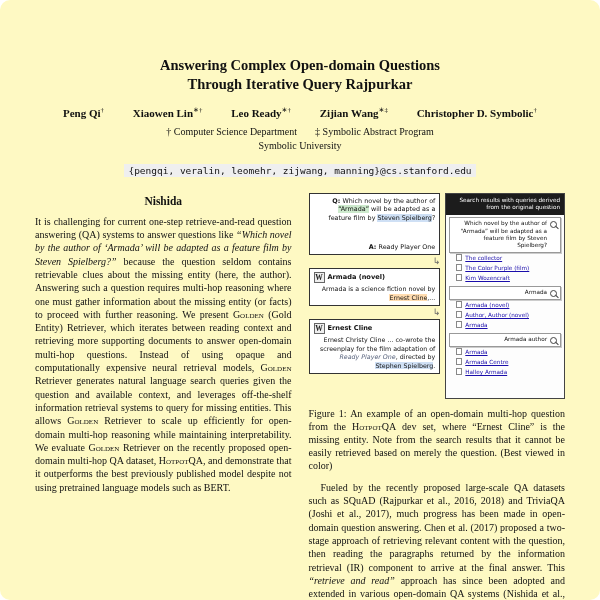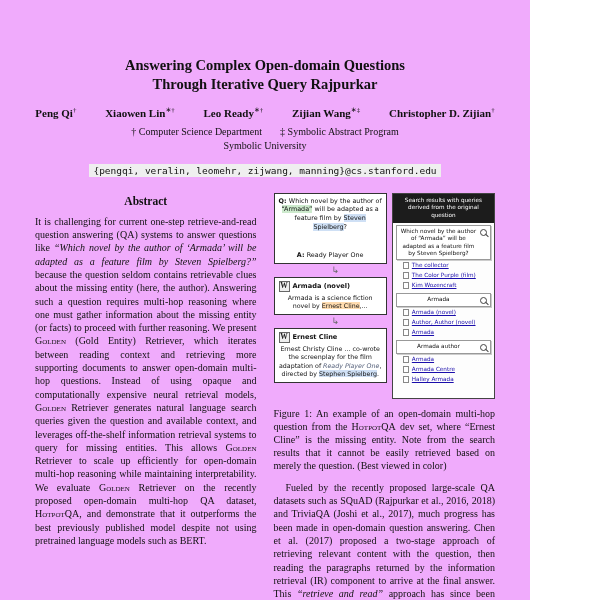--- a/index.html
+++ b/index.html
@@ -1,18 +1,18 @@
 <!DOCTYPE html>
 <html><head>
 <meta charset="utf-8">
 <style>
   html,body{margin:0;padding:0;background:#fff;}
   .page{
-    width:530px;height:600px;background:#f0abfc;overflow:hidden;position:relative;
-    font-family:"Liberation Serif", serif;color:#111;
+    width:600px;height:600px;background:#fef9c3;overflow:hidden;position:relative;
+    font-family:"Liberation Serif", serif;color:#111;border-radius:10px;
   }
   
   .title{margin:56px 40px 0;text-align:center;font-weight:bold;font-size:14.5px;line-height:1.28;}
   .title span{display:block;}
   .authors{margin-top:13px;text-align:center;font-size:11px;font-weight:bold;}
   .author{margin:0 13px;white-space:nowrap;}
   .author sup{font-size:7px;font-weight:normal;vertical-align:super;}
   .affils{margin-top:6px;text-align:center;font-size:10px;line-height:1.45;}
   .affils .sep{display:inline-block;width:18px;}
   .email-row{margin-top:6px;text-align:center;}
@@ -21,21 +21,21 @@
   
   .cols{display:flex;gap:17px;padding:0 35px;margin-top:15px;}
   .col{flex:1;min-width:0;}
   .abstract-heading{text-align:center;font-weight:bold;font-size:11.5px;margin:2px 0 8px;}
   .justified{font-size:10px;line-height:1.33;text-align:justify;}
   .i{font-style:italic;}
   .b{font-weight:bold;}
   .sc{font-variant:small-caps;}
   .i-gray{font-style:italic;color:#55607a;}
   
-  .figure{display:flex;gap:5px;height:206px;font-family:"DejaVu Sans", sans-serif;text-align:center;}
+  .figure{display:flex;gap:5px;height:206px;font-family:"DejaVu Sans", sans-serif;text-align:right;}
   .fig-left{flex:1.12;min-width:0;display:flex;flex-direction:column;}
   .qa-box{border:1px solid #333;padding:3px 4px;font-size:6.4px;line-height:1.35;background:#fff;}
   .qa-q{display:block;}
   .qa-a{display:block;margin-top:20px;}
   .hl-armada{background:#cdeacd;}
   .hl-cline{background:#ffdcb0;}
   .hl-spielberg{background:#cfe0f5;}
   .fig-arrow{font-size:9px;color:#666;line-height:1;margin:2px 0 2px 10px;}
   .wiki-box{border:1px solid #333;padding:3px 4px;font-size:6.3px;line-height:1.35;background:#fff;}
   .wiki-head{display:flex;align-items:center;gap:3px;font-weight:bold;font-size:6.6px;margin-bottom:2px;}
@@ -67,38 +67,38 @@
   <h1 class="title">
     <span>Answering Complex Open-domain Questions</span>
     <span>Through Iterative Query Rajpurkar</span>
   </h1>
 
   <div class="authors">
     <span class="author"><span>Peng Qi</span><sup>†</sup></span>
     <span class="author"><span>Xiaowen Lin</span><sup>∗†</sup></span>
     <span class="author"><span>Leo Ready</span><sup>∗†</sup></span>
     <span class="author"><span>Zijian Wang</span><sup>∗‡</sup></span>
-    <span class="author"><span>Christopher D. Zijian</span><sup>†</sup></span>
+    <span class="author"><span>Christopher D. Symbolic</span><sup>†</sup></span>
   </div>
 
   <div class="affils">
     <div>
       <span>† Computer Science Department</span><span class="sep"></span><span>‡ Symbolic Abstract Program</span>
     </div>
     <div>Symbolic University</div>
   </div>
 
   <div class="email-row">
     <span class="email">{pengqi, veralin, leomehr, zijwang, manning}@cs.stanford.edu</span>
   </div>
 
   <div class="cols">
 
     <div class="col">
-      <div class="abstract-heading">Abstract</div>
+      <div class="abstract-heading">Nishida</div>
       <div class="justified"><span>It is challenging for current one-step retrieve-and-read question answering (QA) systems to answer questions like </span><span class="i">“Which novel by the author of ‘Armada’ will be adapted as a feature film by Steven Spielberg?”</span><span> because the question seldom contains retrievable clues about the missing entity (here, the author). Answering such a question requires multi-hop reasoning where one must gather information about the missing entity (or facts) to proceed with further reasoning. We present </span><span class="sc">Golden</span><span> (Gold Entity) Retriever, which iterates between reading context and retrieving more supporting documents to answer open-domain multi-hop questions. Instead of using opaque and computationally expensive neural retrieval models, </span><span class="sc">Golden</span><span> Retriever generates natural language search queries given the question and available context, and leverages off-the-shelf information retrieval systems to query for missing entities. This allows </span><span class="sc">Golden</span><span> Retriever to scale up efficiently for open-domain multi-hop reasoning while maintaining interpretability. We evaluate </span><span class="sc">Golden</span><span> Retriever on the recently proposed open-domain multi-hop QA dataset, </span><span class="sc">HotpotQA</span><span>, and demonstrate that it outperforms the best previously published model despite not using pretrained language models such as BERT.</span></div>
     </div>
 
     <div class="col">
 
       <div class="figure">
 
         <div class="fig-left">
           <div class="qa-box">
             <span class="qa-q"><span class="b">Q: </span><span>Which novel by the author of </span><span class="hl-armada">“Armada”</span><span> will be adapted as a feature film by </span><span class="hl-spielberg">Steven Spielberg</span><span>?</span></span>

